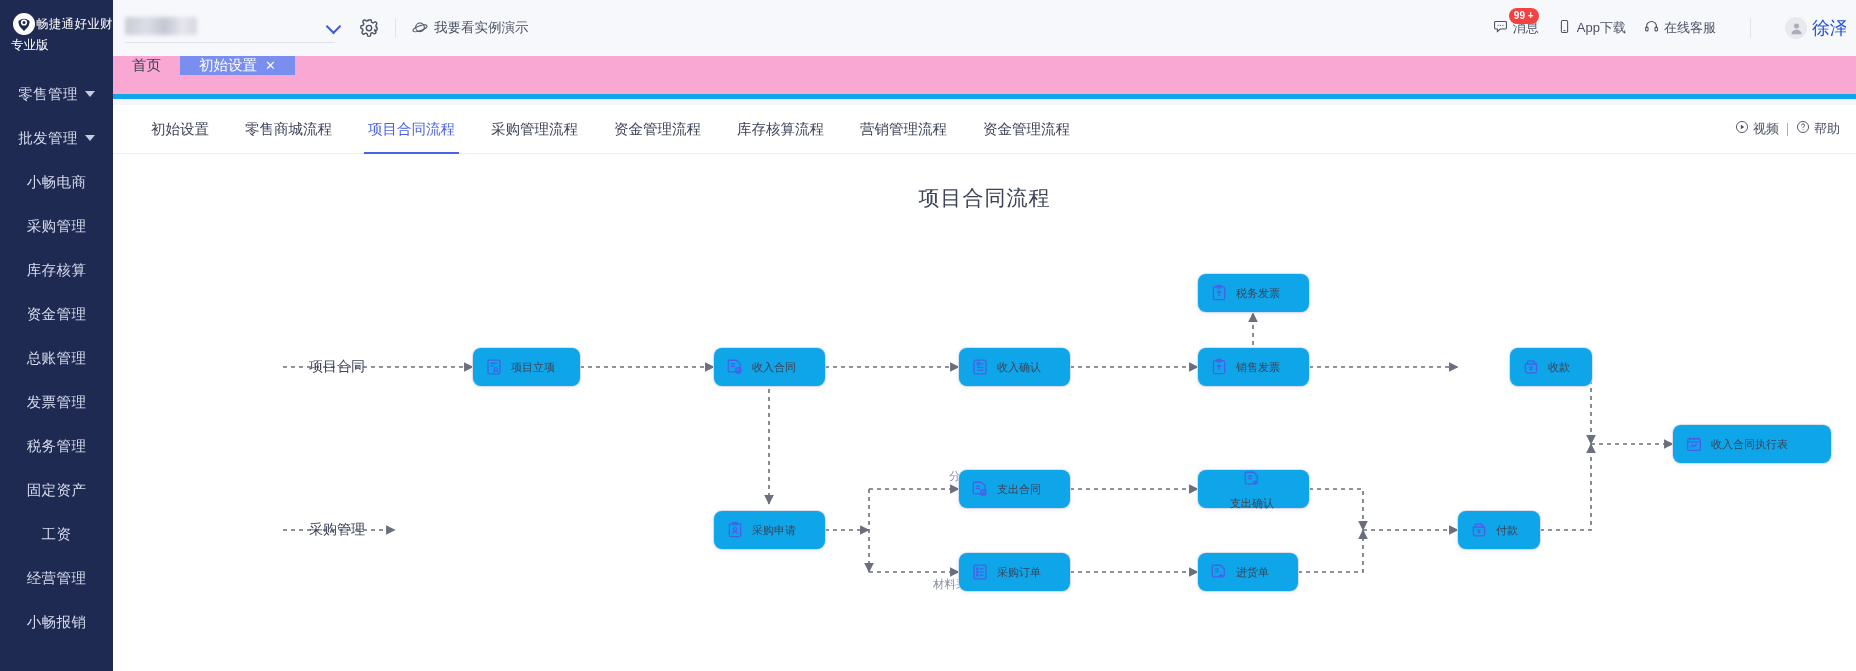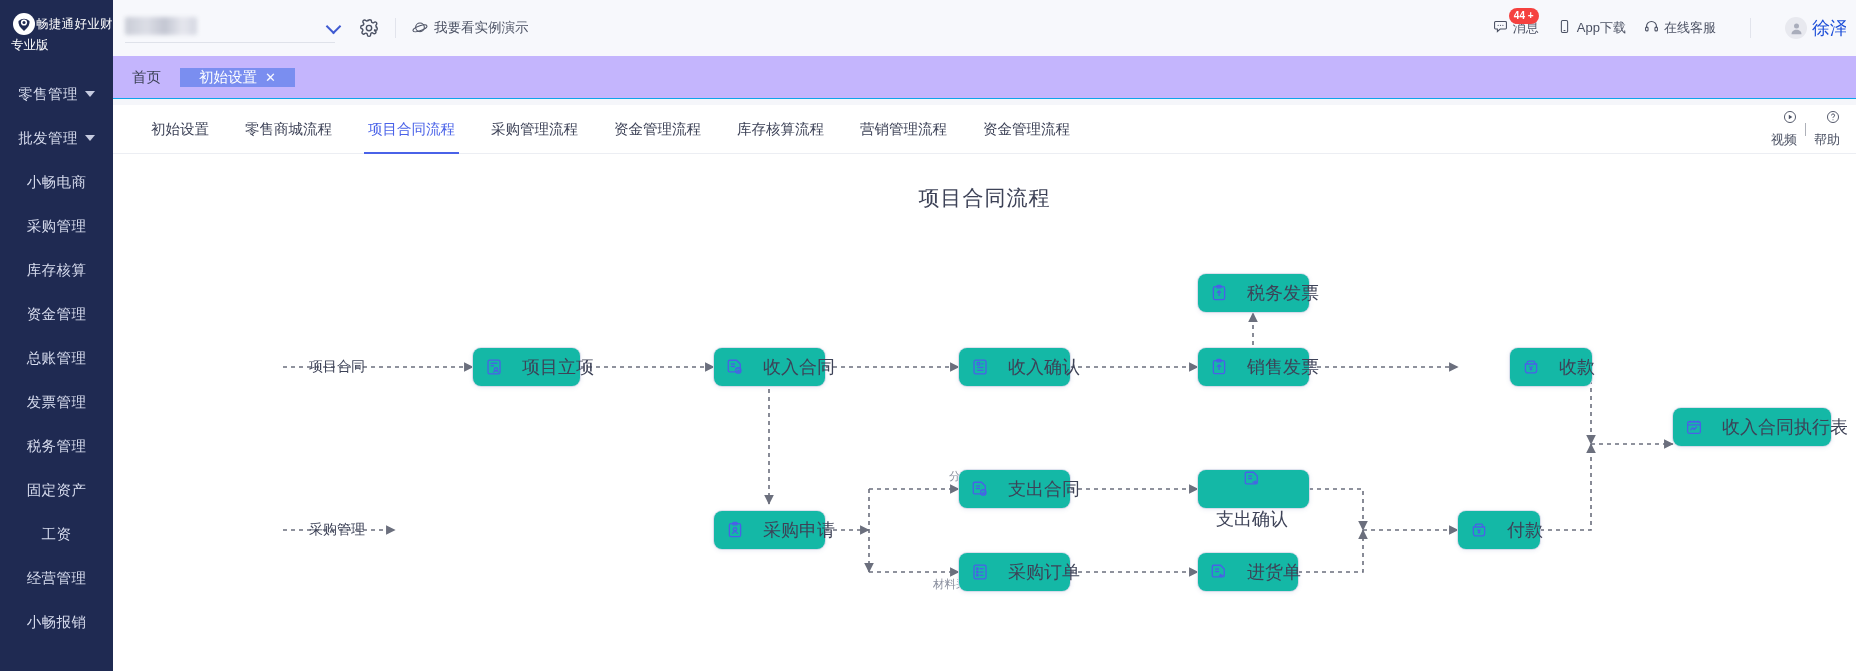--- a/index.html
+++ b/index.html
@@ -73,22 +73,22 @@
     font-weight:bold; white-space:nowrap;
   }
   .avatar {
     width:22px; height:22px; border-radius:50%; background:#e8e9ef;
     display:flex; align-items:center; justify-content:center;
   }
   .user-name { color:#1d4ed8; font-size:18px; white-space:nowrap; max-width:34px; overflow:hidden; }
 
   
   .tabstrip {
-    height: 43px; background:#c4b5fd; display:flex; align-items:center;
-    flex:0 0 43px; border-bottom:1px solid #0ea5e9;
+    height: 43px; background:#f9a8d4; display:flex; align-items:flex-start;
+    flex:0 0 43px; border-bottom:5px solid #0ea5e9;
   }
   .ptab {
     display:flex; align-items:center; padding:0 19px; font-size:14.5px;
     color:#3d4257; cursor:pointer; gap:8px;
   }
   .ptab.active { background:#7a8ef0; color:#ffffff; }
   .ptab .x { font-size:13px; opacity:.95; }
 
   
   .content {
@@ -103,44 +103,44 @@
     font-size:14.5px; color:#3d4257; cursor:pointer; position:relative; white-space:nowrap;
   }
   .stab.active { color:#4a62e8; }
   .stab.active::after {
     content:""; position:absolute; left:14px; right:14px; bottom:0; height:2px; background:#4a62e8;
   }
   .subtabs-right {
     margin-left:auto; display:flex; align-items:center; gap:0; padding-right:8px;
     font-size:13px; color:#4b5163;
   }
-  .srl { display:flex; align-items:flex-end; gap:4px; cursor:pointer; padding:0 8px;flex-direction:column; }
+  .srl { display:flex; align-items:flex-start; gap:4px; cursor:pointer; padding:0 8px; }
   .srl svg { width:14px; height:14px; }
   .srl-sep { width:1px; height:13px; background:#4b5163; opacity:.45; }
 
   .flow-title {
     text-align:center; font-size:21px; color:#3d4257; margin-top:30px; letter-spacing:1px;
   }
 
   
   .canvas { position:relative; width:100%; height:420px; }
   .canvas svg.links { position:absolute; left:0; top:0; width:100%; height:100%; }
 
   .lane-label {
     position:absolute; font-size:14px; color:#3d4257; white-space:nowrap;
   }
   .edge-label {
     position:absolute; font-size:11.5px; color:#8a8f9e; white-space:nowrap;
   }
 
   .node {
-    position:absolute; height:38px; background:#14b8a6; border-radius:8px;
+    position:absolute; height:38px; background:#0ea5e9; border-radius:8px;
     box-shadow: 0 1px 5px rgba(90,100,160,.16), 0 0 0 1px rgba(225,228,240,.9);
-    display:flex; align-items:center; gap:19px; padding:0 15px 0 12px;
-    font-size:18px; color:#3d4257; white-space:nowrap; cursor:pointer;
+    display:flex; align-items:center; gap:8px; padding:0 15px 0 12px;
+    font-size:11px; color:#3d4257; white-space:nowrap; cursor:pointer;
   }
   .node .nicon { width:18px; height:18px; flex:0 0 18px; }
 </style>
 </head>
 <body>
 
 <div class="app">
 
   <aside class="sidebar">
     <div class="brand">
@@ -235,21 +235,21 @@
         <div class="hdr-act">
           <span>
             <svg viewBox="0 0 24 24" fill="none" stroke="#4b5163" stroke-width="1.7">
               <path d="M20 4H4a1.5 1.5 0 0 0-1.5 1.5v9A1.5 1.5 0 0 0 4 16h3v4l4.5-4H20a1.5 1.5 0 0 0 1.5-1.5v-9A1.5 1.5 0 0 0 20 4z"></path>
               <circle cx="8.2" cy="10" r="1" fill="#4b5163" stroke="none"></circle>
               <circle cx="12" cy="10" r="1" fill="#4b5163" stroke="none"></circle>
               <circle cx="15.8" cy="10" r="1" fill="#4b5163" stroke="none"></circle>
             </svg>
           </span>
           <span>消息</span>
-          <span class="badge">44 +</span>
+          <span class="badge">99 +</span>
         </div>
 
         <div class="hdr-act">
           <span>
             <svg viewBox="0 0 24 24" fill="none" stroke="#4b5163" stroke-width="1.7">
               <rect x="7" y="2.5" width="10" height="19" rx="2"></rect>
               <line x1="10.5" y1="18.5" x2="13.5" y2="18.5"></line>
             </svg>
           </span>
           <span>App下载</span>
@@ -468,21 +468,21 @@
           <span class="nicon">
             <svg viewBox="0 0 24 24" fill="none" stroke="#4a5fe8" stroke-width="1.7">
               <path d="M4.5 8h15v8.8a3 3 0 0 1-3 3h-9a3 3 0 0 1-3-3z"></path>
               <path d="M7 8V6.2a2 2 0 0 1 2-2h6a2 2 0 0 1 2 2V8"></path>
               <path d="M9.6 11.2 12 13.6l2.4-2.4M12 13.6v3.2M10.2 15.2h3.6"></path>
             </svg>
           </span>
           <span>收款</span>
         </div>
 
-        <div class="node" style="left:1560px; top:196px; width:158px;">
+        <div class="node" style="left:1560px; top:213px; width:158px;">
           <span class="nicon">
             <svg viewBox="0 0 24 24" fill="none" stroke="#4a5fe8" stroke-width="1.7">
               <rect x="3.5" y="5" width="17" height="15.4" rx="2"></rect>
               <path d="M3.5 9.2h17"></path>
               <path d="M7 3.2v3M12 3.2v3M17 3.2v3"></path>
               <path d="M7.2 16.4 10 13.2l2.2 2.2 3.6-3.8"></path>
             </svg>
           </span>
           <span>收入合同执行表</span>
         </div>

